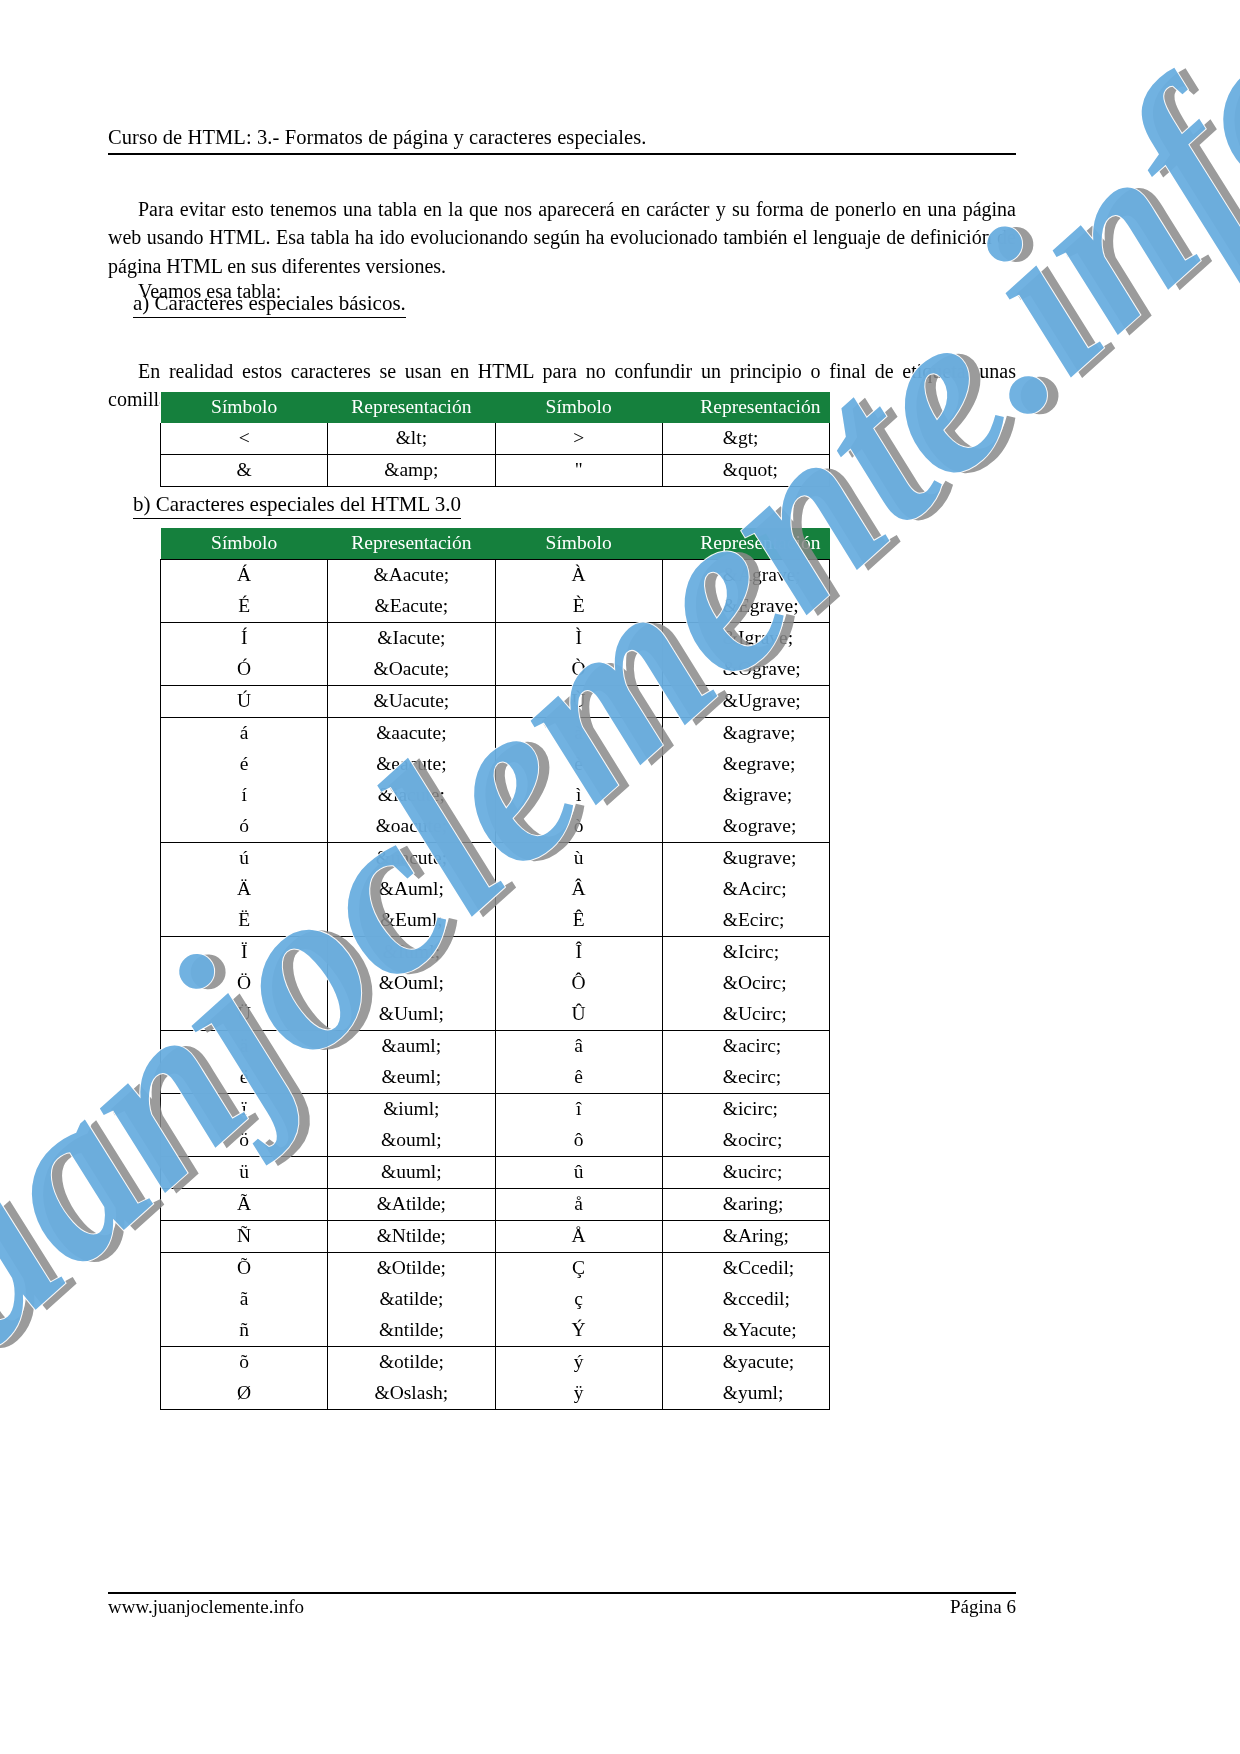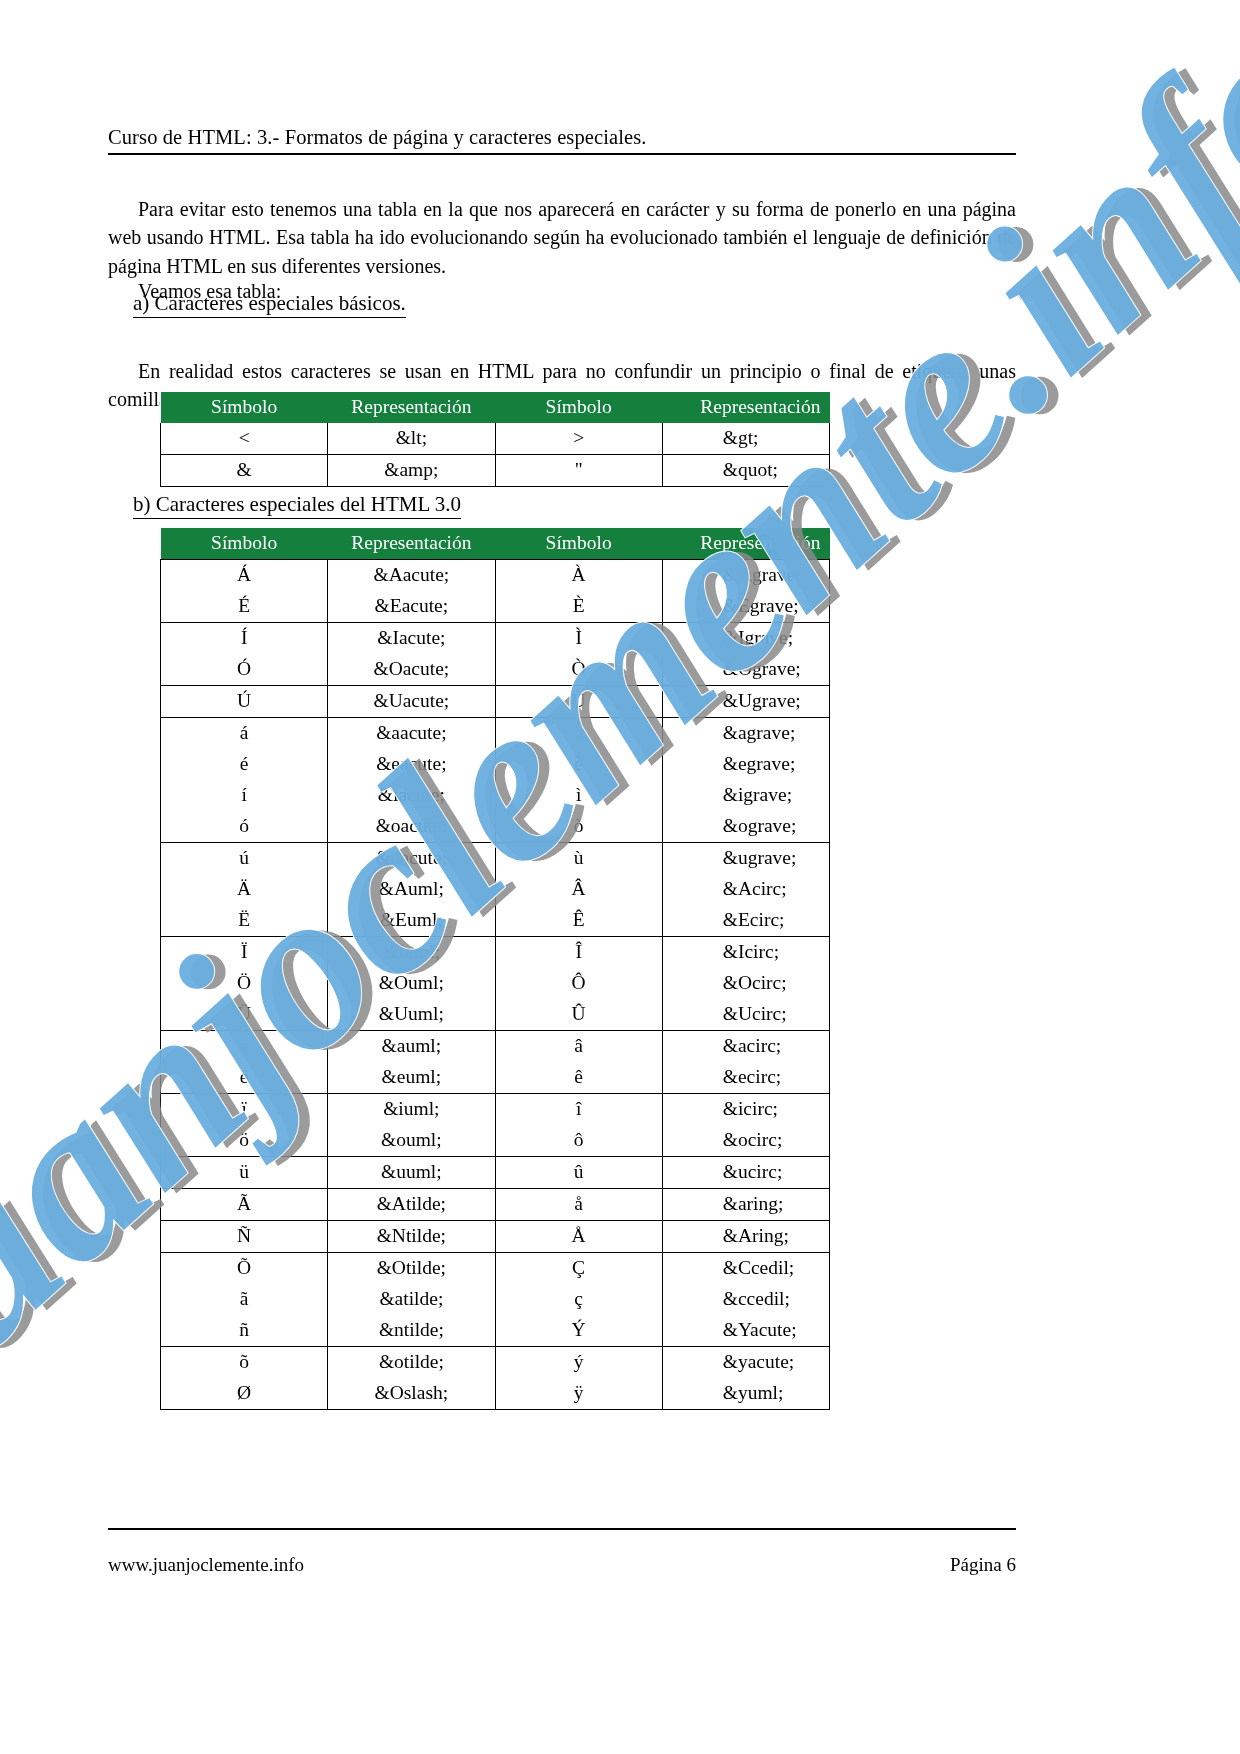--- a/index.html
+++ b/index.html
@@ -113,24 +113,24 @@
   table.char-table td.col-rep2 { width: 200px; text-align: left; padding-left: 60px; }
   table.char-table th.col-rep2 { text-align: left; padding-left: 38px; }
 
   #table-basic { left: 160px; top: 392px; width: 670px; }
   #table-html20 { left: 160px; top: 528px; width: 670px; }
 
   
   .doc-footer {
     position: absolute;
     left: 108px;
-    top: 1528px;
+    top: 1592px;
     width: 908px;
     border-top: 2px solid #000;
-    padding-top: 24px;
+    padding-top: 2px;
     display: flex;
     justify-content: space-between;
     align-items: baseline;
     font-size: 19px;
   }
 </style>
 </head>
 <body>
 
 <div class="page">

